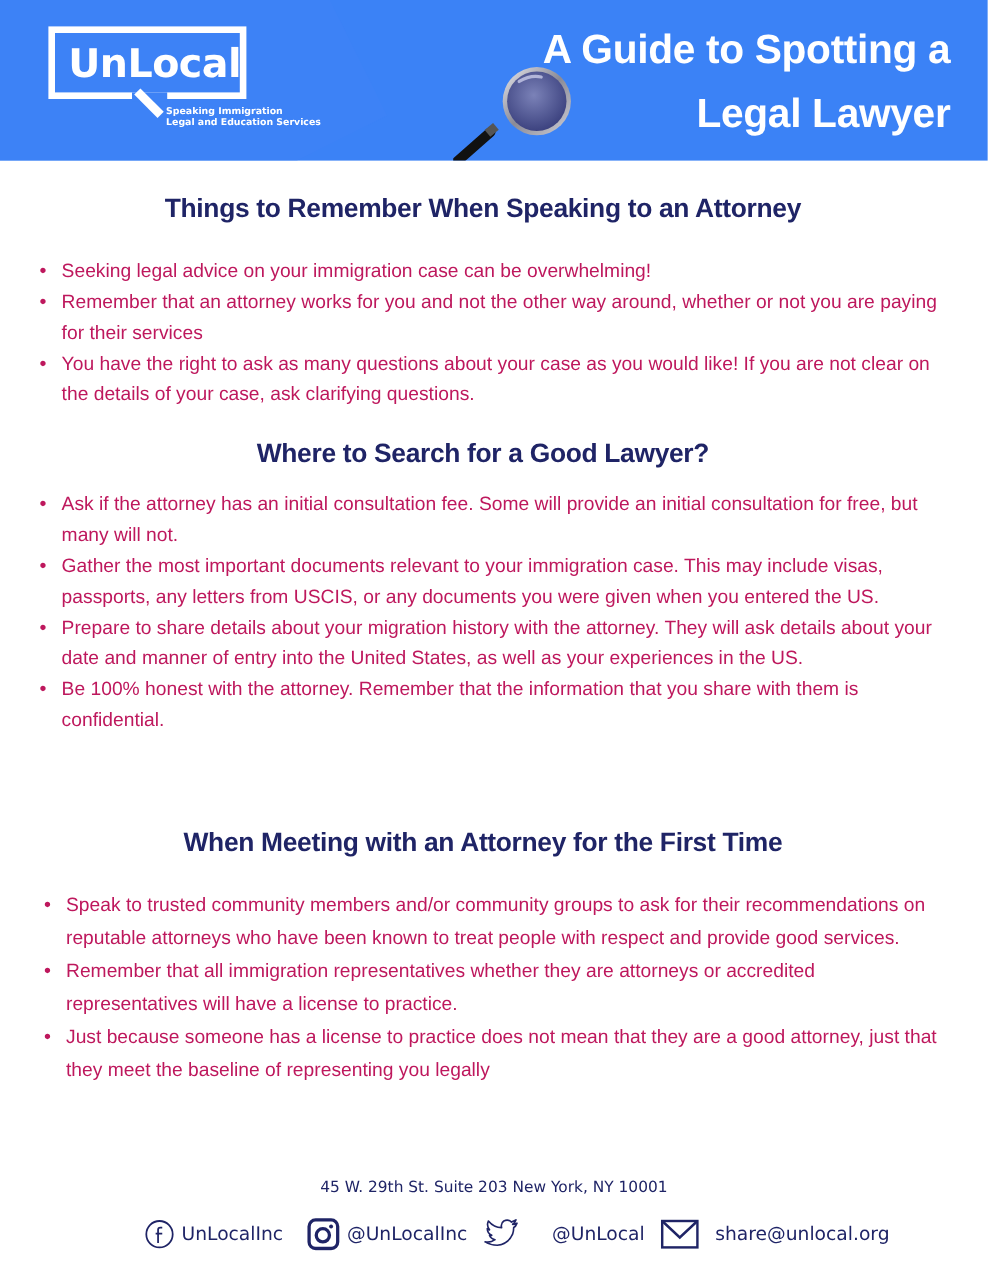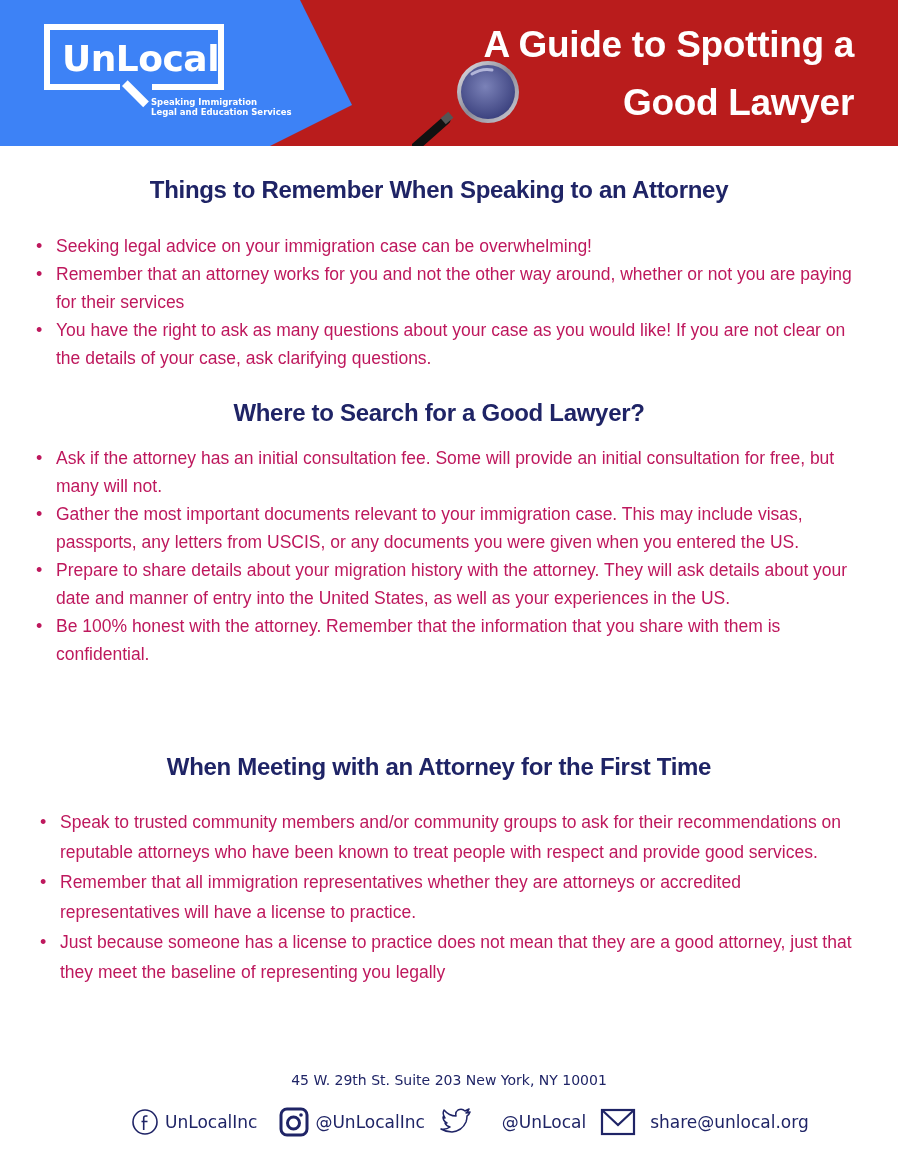--- a/index.html
+++ b/index.html
@@ -1,27 +1,27 @@
 <!DOCTYPE html>
 <html><head>
   <meta charset="utf-8">
   <style>
     * { margin: 0; padding: 0; box-sizing: border-box; }
     html, body { width: 898px; height: 1158px; background: #ffffff; overflow: hidden; }
     body { position: relative; font-family: "Liberation Sans", sans-serif; color: #111111; }
 
-    .header { position: absolute; left: 0; top: 0; width: 898px; height: 146px; background: #b91c1c; overflow: hidden; }
+    .header { position: absolute; left: 0; top: 0; width: 898px; height: 146px; background: #3b82f6; overflow: hidden; }
     .header-blue { position: absolute; left: 0; top: 0; width: 898px; height: 146px; }
     .logo-box { position: absolute; left: 44px; top: 24px; width: 180px; height: 66px; border: 6px solid #ffffff; }
     .logo-tail-cover { position: absolute; left: 120px; top: 84px; width: 32px; height: 8px; background: #3d82f6; }
     .logo-tail { position: absolute; left: 122px; top: 86px; width: 8px; height: 30px; background: #ffffff; transform: rotate(-45deg); transform-origin: top left; }
     .logo-text { position: absolute; left: 62px; top: 38px; font-size: 36px; font-weight: bold; color: #ffffff; letter-spacing: -0.5px; font-family: "DejaVu Sans", sans-serif; }
     .logo-sub { position: absolute; left: 151px; top: 97px; font-size: 8.5px; font-weight: bold; color: #ffffff; line-height: 10px; font-family: "DejaVu Sans", sans-serif; }
 
-    .title { position: absolute; right: 44px; top: 16px; text-align: right; color: #ffffff; font-size: 37px; font-weight: bold; line-height: 58px; font-family: "Liberation Sans", sans-serif; letter-spacing: -0.3px; }
+    .title { position: absolute; right: 34px; top: 16px; text-align: right; color: #ffffff; font-size: 37px; font-weight: bold; line-height: 58px; font-family: "Liberation Sans", sans-serif; letter-spacing: -0.3px; }
 
     .magnifier { position: absolute; left: 412px; top: 60px; width: 120px; height: 90px; }
     h2 { position: absolute; left: 0; width: 878px; text-align: center; color: #1f2466; font-size: 24px; font-weight: bold; font-family: "Liberation Sans", sans-serif; letter-spacing: -0.3px; }
     ul { position: absolute; list-style: none; }
     li { position: relative; font-size: 17.5px; line-height: 28px; color: #be185d; padding-left: 20px; font-family: "Liberation Sans", sans-serif; }
     li::before { content: "•"; position: absolute; left: 0; top: 0; font-size: 18px; }
     .list3 li { line-height: 30px; }
 
     .footer-address { position: absolute; left: 0; width: 898px; top: 1072px; text-align: center; color: #1f2466; font-size: 14px; font-family: "DejaVu Sans", sans-serif; }
     .footer-social { position: absolute; left: 131px; top: 1104px; height: 36px; display: flex; color: #1f2466; font-size: 17px; font-family: "DejaVu Sans", sans-serif; }
@@ -61,21 +61,21 @@
     </defs>
     <line x1="34" y1="60" x2="0" y2="90" stroke="#111111" stroke-width="9" stroke-linecap="round"></line>
     <rect x="30" y="54" width="10" height="8" fill="#555" transform="rotate(-40 35 58)"></rect>
     <circle cx="76" cy="32" r="31" fill="url(#rim)"></circle>
     <circle cx="76" cy="32" r="27" fill="url(#lens)"></circle>
     <path d="M 60 14 Q 70 8 80 10" stroke="#c8cbe8" stroke-width="3" fill="none" stroke-linecap="round" opacity="0.8"></path>
   </svg>
 
   <div class="title">
     <div>A Guide to Spotting a</div>
-    <div>Good Lawyer</div>
+    <div>Legal Lawyer</div>
   </div>
 </div>
 
 <section>
   <h2 style="top:176px;">Things to Remember When Speaking to an Attorney</h2>
   <ul style="left:36px; top:232px; width:830px;">
     <li>Seeking legal advice on your immigration case can be overwhelming!</li>
     <li>Remember that an attorney works for you and not the other way around, whether or not you are paying for their services</li>
     <li>You have the right to ask as many questions about your case as you would like! If you are not clear on the details of your case, ask clarifying questions.</li>
   </ul>

